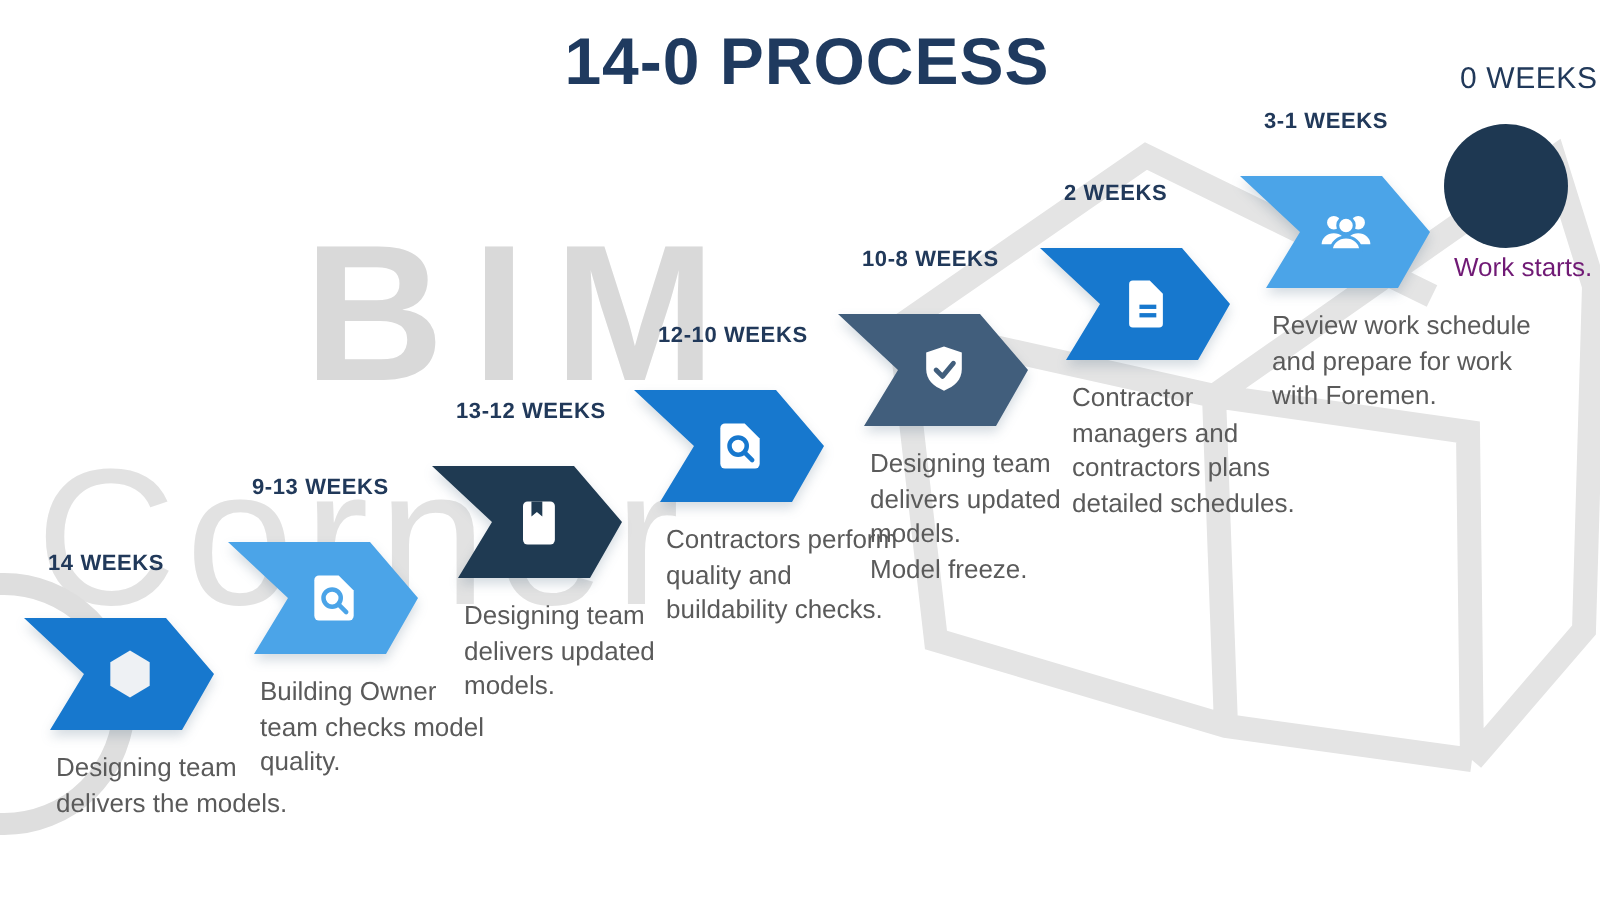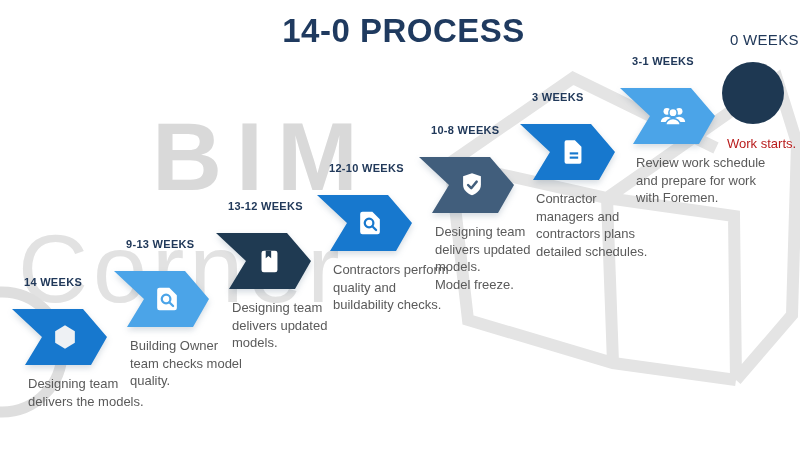--- a/index.html
+++ b/index.html
@@ -47,22 +47,22 @@
   .final-step{position:absolute;left:0;top:0;z-index:2;}
   .final-weeks{
     position:absolute;left:730px;top:31px;white-space:nowrap;
     font-size:15px;font-weight:normal;letter-spacing:.3px;color:#21395a;
   }
   .final-circle{
     position:absolute;left:722px;top:62px;width:62px;height:62px;
     border-radius:50%;
   }
   .final-desc{
-    position:absolute;left:727px;top:136px;white-space:nowrap;
-    font-size:13px;color:#b91c1c;
+    position:absolute;left:727px;top:126px;white-space:nowrap;
+    font-size:13px;color:#701a75;
   }
 </style>
 </head>
 <body>
 
 <div class="wm-word wm-bim">BIM</div>
 <div class="wm-word wm-corner">Corner</div>
 <svg class="wm-svg" width="800" height="450" viewBox="0 0 800 450">
   <path d="M450,163 L573,78 L716,148
            M607,198 L777,79 L797,143 L792,315 L736,380
@@ -145,21 +145,21 @@
           <path d="M16 3.5 l9.5 3.2 v8.8 c0 5.8 -3.8 9.2 -9.5 11.5 c-5.7 -2.3 -9.5 -5.7 -9.5 -11.5 v-8.8 z" fill="#fff"></path>
           <path d="M11.8 16 l3.4 3.4 5.8 -7" stroke="var(--accent)" stroke-width="2.6" fill="none" stroke-linecap="round" stroke-linejoin="round"></path>
         </svg>
       </div>
     <div class="step-desc">Designing team
 delivers updated
 models.
 Model freeze.</div>
   </div>
     <div class="step" style="left: 520px; top: 124px; --accent: #1778ce;">
-    <div class="weeks-label">3 WEEKS</div>
+    <div class="weeks-label">2 WEEKS</div>
     <svg class="chevron-svg" width="95" height="56" viewBox="0 0 95 56">
       <polygon points="0,0 71,0 95,28 79,56 13,56 30,28" fill="var(--accent)"></polygon>
     </svg>
     <div class="step-icon">
         <svg viewBox="0 0 32 32">
           <path d="M9 3.5 a2 2 0 0 0 -2 2 v21 a2 2 0 0 0 2 2 h14 a2 2 0 0 0 2 -2 V10.5 l-7 -7 z" fill="#fff"></path>
           <line x1="12.5" y1="17.5" x2="21.5" y2="17.5" stroke="var(--accent)" stroke-width="2.3"></line>
           <line x1="12.5" y1="22" x2="21.5" y2="22" stroke="var(--accent)" stroke-width="2.3"></line>
         </svg>
       </div>

